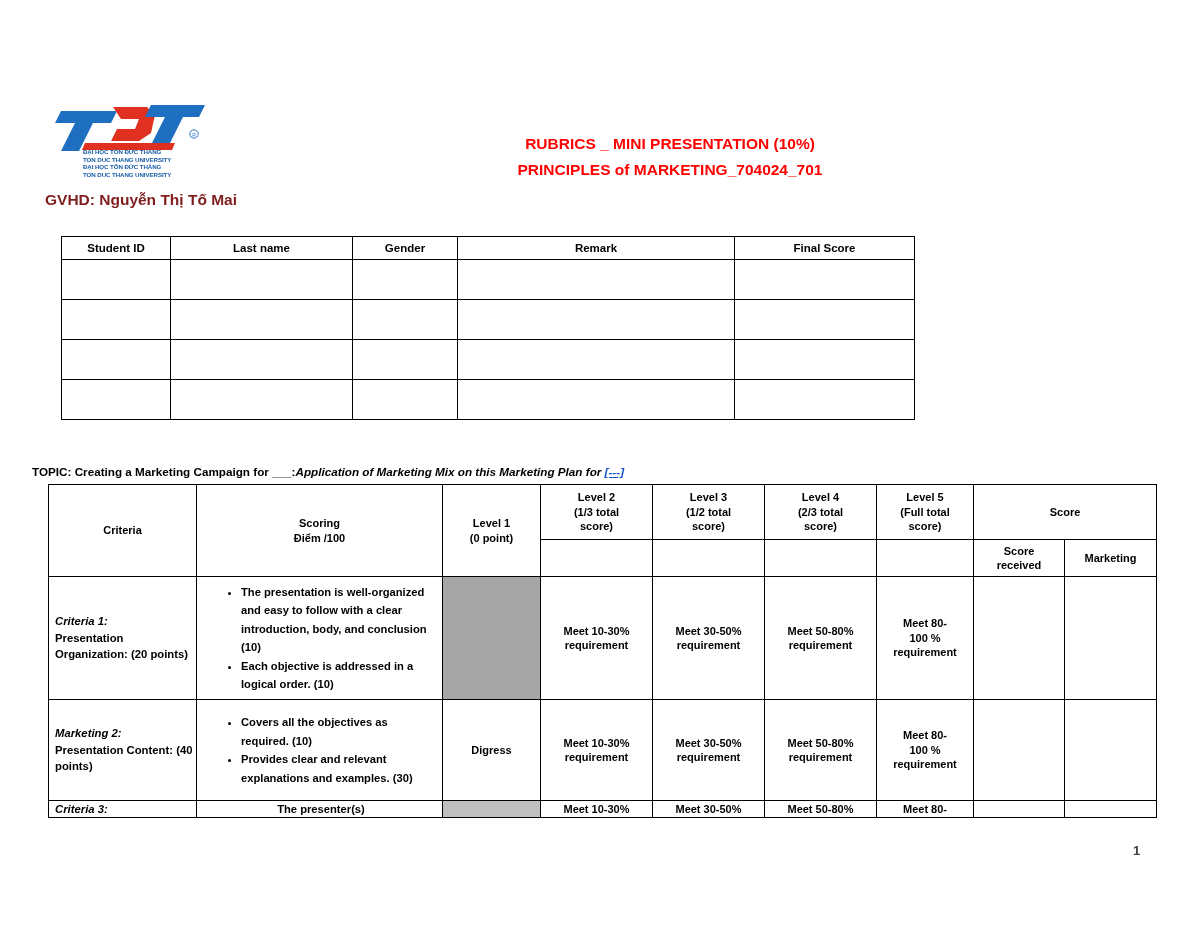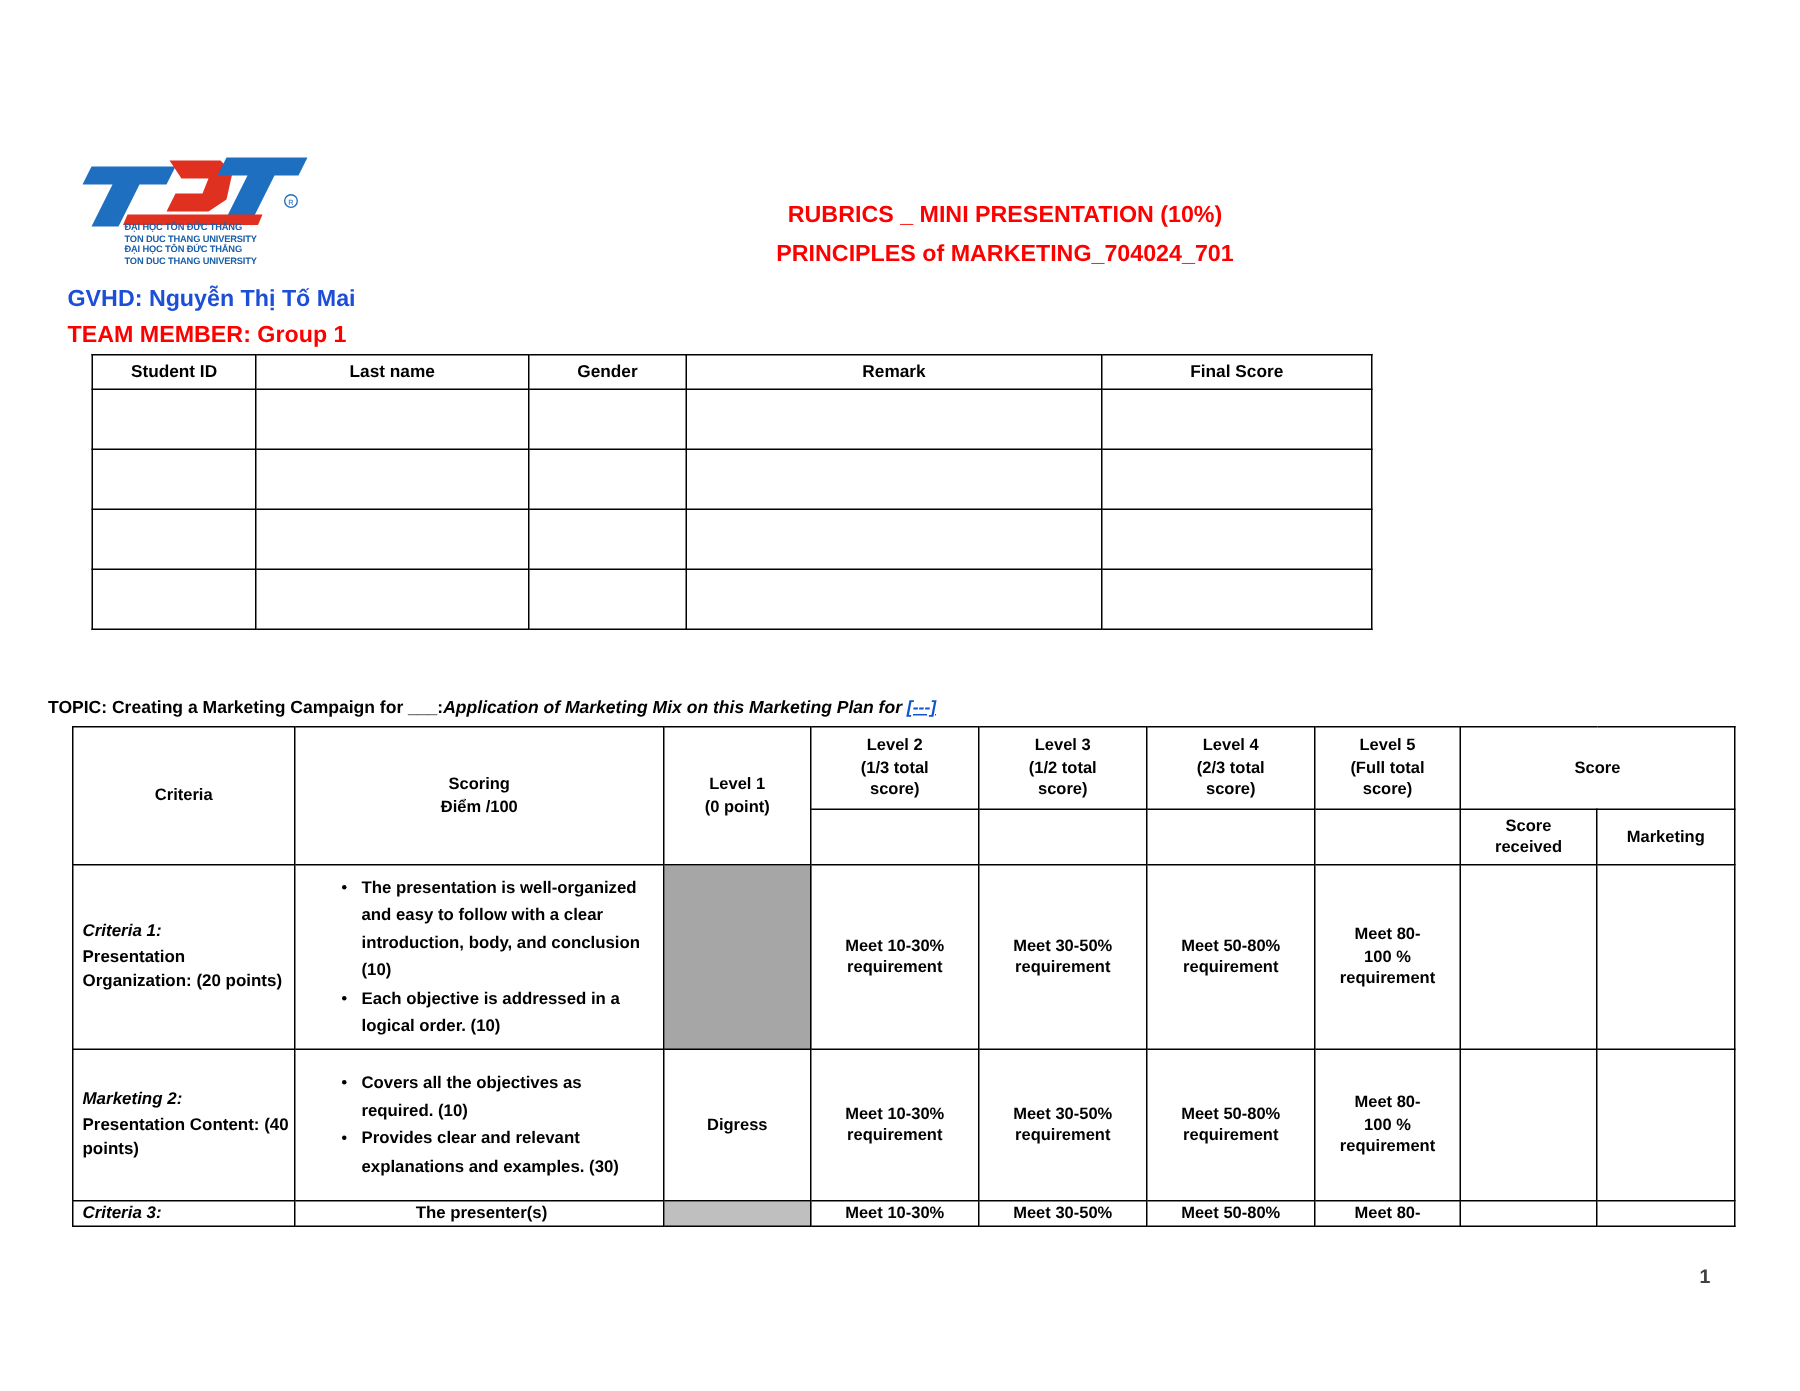--- a/index.html
+++ b/index.html
@@ -54,21 +54,21 @@
     font-weight: bold;
     font-size: 15.5px;
     line-height: 26px;
   }
   .doc-title .line2 { display: block; }
 
   .gvhd {
     position: absolute;
     left: 45px;
     top: 188px;
-    color: #1d4ed8;
+    color: #7f1d1d;
     font-weight: bold;
     font-size: 15.5px;
     line-height: 24px;
   }
   .team {
     position: absolute;
     left: 45px;
     top: 212px;
     color: #FF0000;
     font-weight: bold;
@@ -216,21 +216,20 @@
       <div>TON DUC THANG UNIVERSITY</div>
     </div>
   </div>
 
   <div class="doc-title">
     <span>RUBRICS _ MINI PRESENTATION (10%)</span>
     <span class="line2">PRINCIPLES of MARKETING_704024_701</span>
   </div>
 
   <div class="gvhd">GVHD: Nguyễn Thị Tố Mai</div>
-  <div class="team">TEAM MEMBER: Group 1</div>
 
   <table class="student-table">
     <colgroup>
       <col style="width:109px">
       <col style="width:182px">
       <col style="width:105px">
       <col style="width:277px">
       <col style="width:180px">
     </colgroup>
     <thead>

